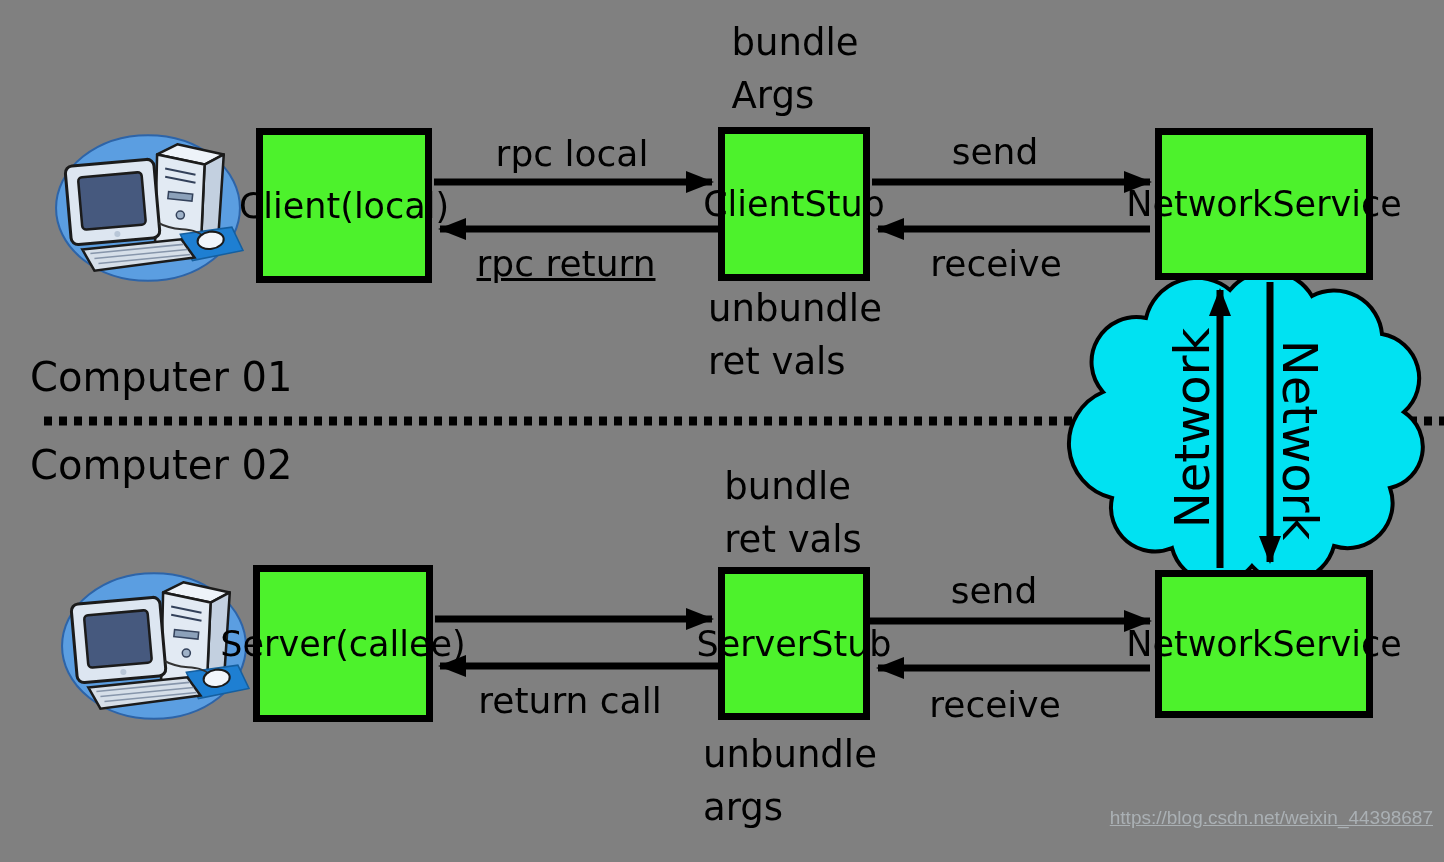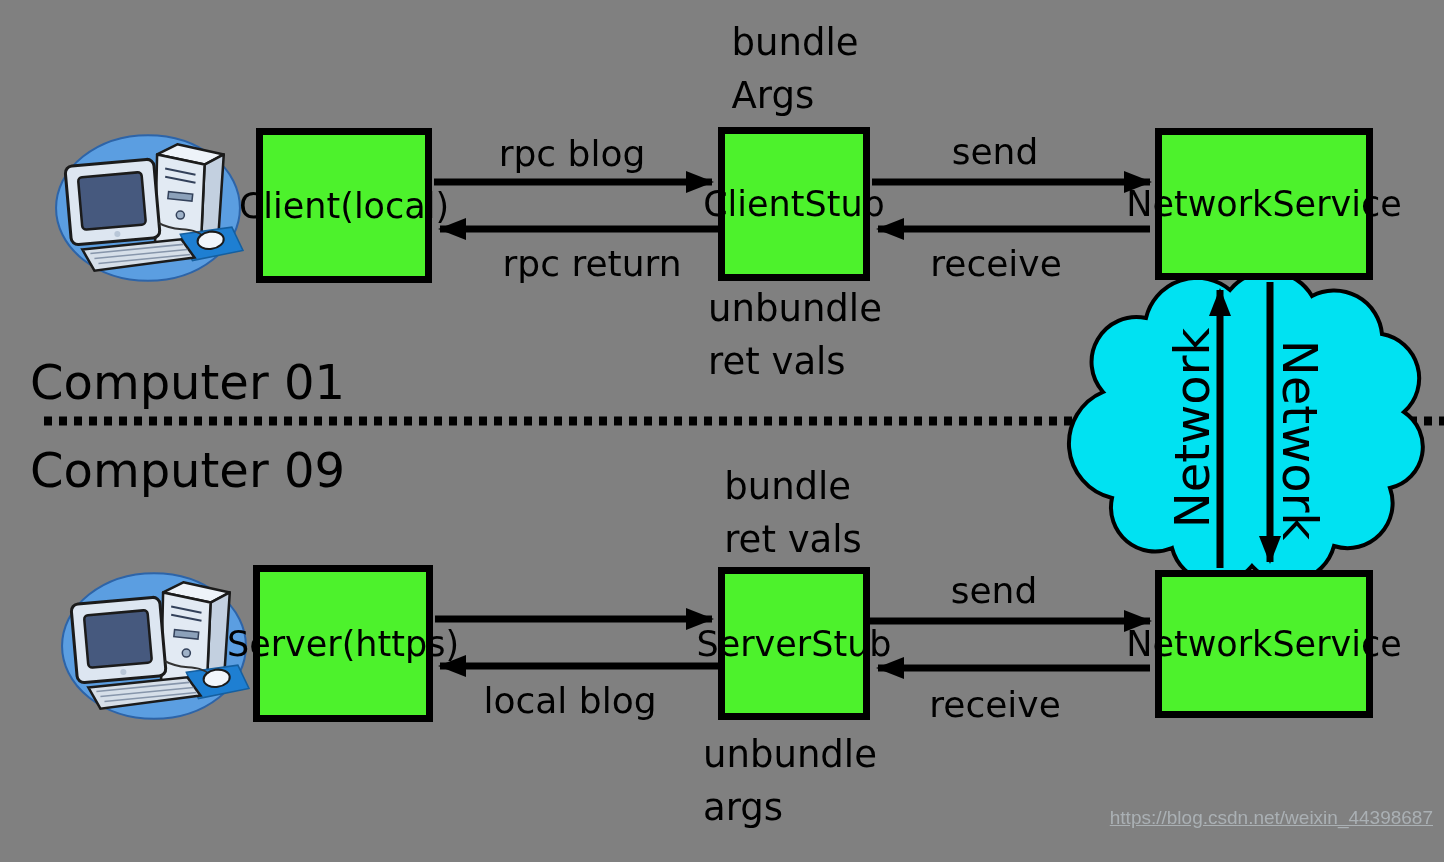--- a/index.html
+++ b/index.html
@@ -45,21 +45,21 @@
     text-align:center;
   }
   .note{
     position:absolute;z-index:3;
     font-size:37px;line-height:53px;
     text-align:left;white-space:nowrap;
     transform:translateX(-50%);
   }
   .side-label{
     position:absolute;z-index:3;
-    font-size:48px;white-space:nowrap;
+    font-size:40px;white-space:nowrap;
   }
   .vlabel{
     position:absolute;z-index:3;
     font-size:48px;white-space:nowrap;
   }
   .vlabel.ccw{transform:translate(-50%,-50%) rotate(-90deg);}
   .vlabel.cw{transform:translate(-50%,-50%) rotate(90deg);}
   .watermark{
     position:absolute;z-index:3;
     right:11px;top:807px;
@@ -154,21 +154,21 @@
     <span>Client</span>
     <span>Stub</span>
   </div>
   <div class="gbox" style="left:1155px;top:128px;width:218px;height:152px;">
     <span>Network</span>
     <span>Service</span>
   </div>
 
   <div class="gbox" style="left:253px;top:565px;width:180px;height:157px;">
     <span>Server</span>
-    <span>(https)</span>
+    <span>(callee)</span>
   </div>
   <div class="gbox" style="left:718px;top:567px;width:152px;height:153px;">
     <span>Server</span>
     <span>Stub</span>
   </div>
   <div class="gbox" style="left:1155px;top:570px;width:218px;height:148px;">
     <span>Network</span>
     <span>Service</span>
   </div>
 
@@ -183,30 +183,30 @@
 
   <div class="note" style="left:793px;top:460px;">
     <span style="display:block">bundle</span>
     <span style="display:block">ret vals</span>
   </div>
   <div class="note" style="left:790px;top:728px;">
     <span style="display:block">unbundle</span>
     <span style="display:block">args</span>
   </div>
 
-  <div class="lbl" style="left:572px;top:134px;">rpc blog</div>
-  <div class="lbl" style="left:592px;top:244px;">rpc return</div>
+  <div class="lbl" style="left:572px;top:134px;">rpc local</div>
+  <div class="lbl" style="left:566px;top:244px;text-decoration:underline;">rpc return</div>
   <div class="lbl" style="left:995px;top:132px;">send</div>
   <div class="lbl" style="left:996px;top:244px;">receive</div>
 
-  <div class="lbl" style="left:570px;top:681px;">local blog</div>
+  <div class="lbl" style="left:570px;top:681px;">return call</div>
   <div class="lbl" style="left:994px;top:571px;">send</div>
   <div class="lbl" style="left:995px;top:685px;">receive</div>
 
   <div class="side-label" style="left:30px;top:354px;">Computer 01</div>
-  <div class="side-label" style="left:30px;top:442px;">Computer 09</div>
+  <div class="side-label" style="left:30px;top:442px;">Computer 02</div>
 
   <div class="vlabel ccw" style="left:1192px;top:428px;">Network</div>
   <div class="vlabel cw" style="left:1300px;top:440px;">Network</div>
 
   <div class="watermark">https://blog.csdn.net/weixin_44398687</div>
 
 </div>
 
 </body></html>

